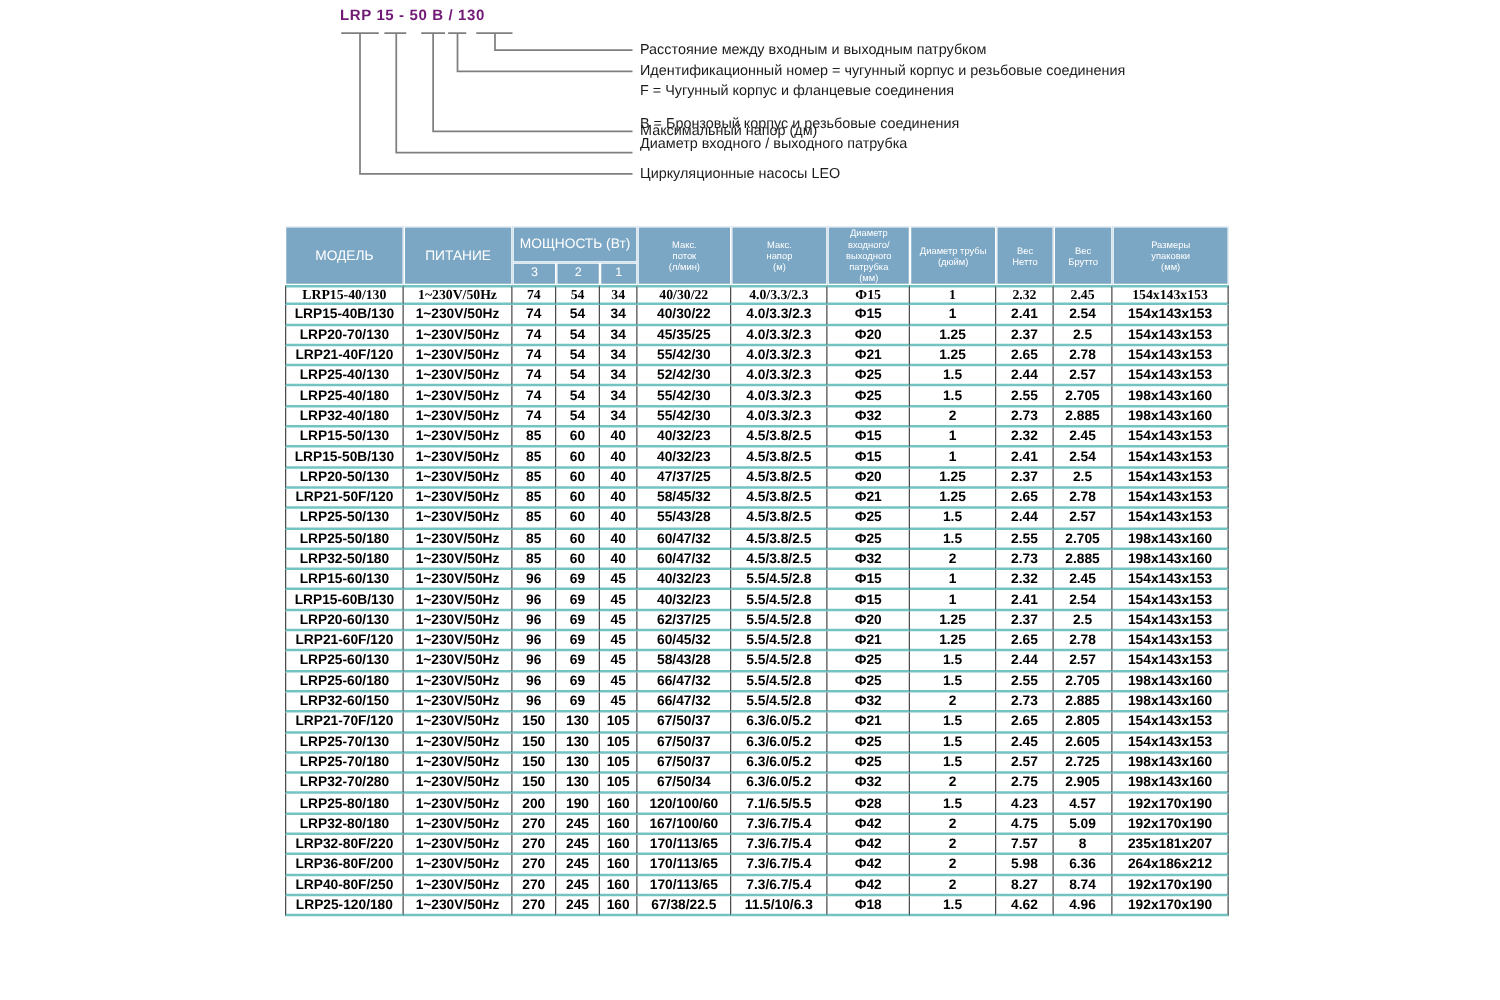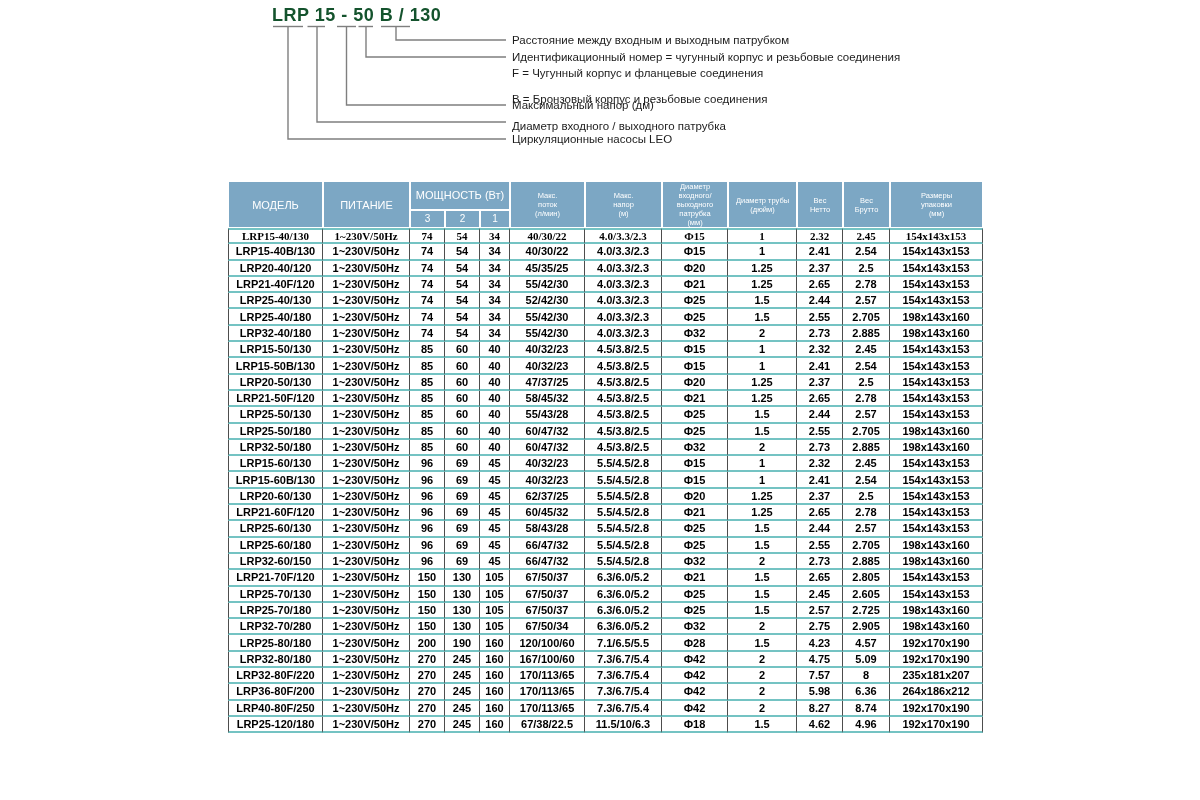--- a/index.html
+++ b/index.html
@@ -12,22 +12,22 @@
   }
   *{margin:0;padding:0;box-sizing:border-box;}
   html,body{background:#ffffff;}
   .page{
     position:relative;width:1200px;height:800px;background:#ffffff;overflow:hidden;
     font-family:"Liberation Sans", sans-serif;
   }
   
   .diagram{position:absolute;left:0;top:0;width:1200px;height:170px;}
   .diagram-title{
-    position:absolute;left:272px;top:5px;font-size:18px;font-weight:bold;
-    color:#14532d;letter-spacing:0.5px;white-space:nowrap;
+    position:absolute;left:272px;top:5px;font-size:12px;font-weight:bold;
+    color:#701a75;letter-spacing:0.5px;white-space:nowrap;
   }
   .callout-svg{position:absolute;left:0;top:0;width:1200px;height:170px;}
   .diagram-label{
     position:absolute;left:512px;font-size:11.5px;color:#1c1c1c;
     line-height:14px;white-space:nowrap;
   }
   
   .spec-table{
     position:absolute;left:228px;top:181px;width:755px;
     border-collapse:separate;border-spacing:0;table-layout:fixed;
@@ -74,21 +74,21 @@
         <path d="M317 26.5 V122 H506"></path>
         <path d="M288 26.5 V139 H506"></path>
       </g>
     </svg>
 
     <div class="diagram-label" style="top:50px">Идентификационный номер = чугунный корпус и резьбовые соединения</div>
     <div class="diagram-label" style="top:33px">Расстояние между входным и выходным патрубком</div>
     <div class="diagram-label" style="top:66px">F = Чугунный корпус и фланцевые соединения</div>
     <div class="diagram-label" style="top:92px">B = Бронзовый корпус и резьбовые соединения</div>
     <div class="diagram-label" style="top:98px">Максимальный напор (дм)</div>
-    <div class="diagram-label" style="top:119px">Диаметр входного / выходного патрубка</div>
+    <div class="diagram-label" style="top:108px">Диаметр входного / выходного патрубка</div>
     <div class="diagram-label" style="top:132px">Циркуляционные насосы LEO</div>
   </div>
 
   <table class="spec-table">
     <colgroup>
       <col style="width:95px">
         <col style="width:87px">
       <col style="width:35px">
         <col style="width:35px">
         <col style="width:30px">
@@ -155,21 +155,21 @@
           <td>34</td>
           <td>40/30/22</td>
           <td>4.0/3.3/2.3</td>
           <td>Ф15</td>
           <td>1</td>
           <td>2.41</td>
           <td>2.54</td>
           <td>154x143x153</td>
         </tr>
         <tr>
-          <td>LRP20-40/120</td>
+          <td>LRP20-70/130</td>
           <td>1~230V/50Hz</td>
           <td>74</td>
           <td>54</td>
           <td>34</td>
           <td>45/35/25</td>
           <td>4.0/3.3/2.3</td>
           <td>Ф20</td>
           <td>1.25</td>
           <td>2.37</td>
           <td>2.5</td>

